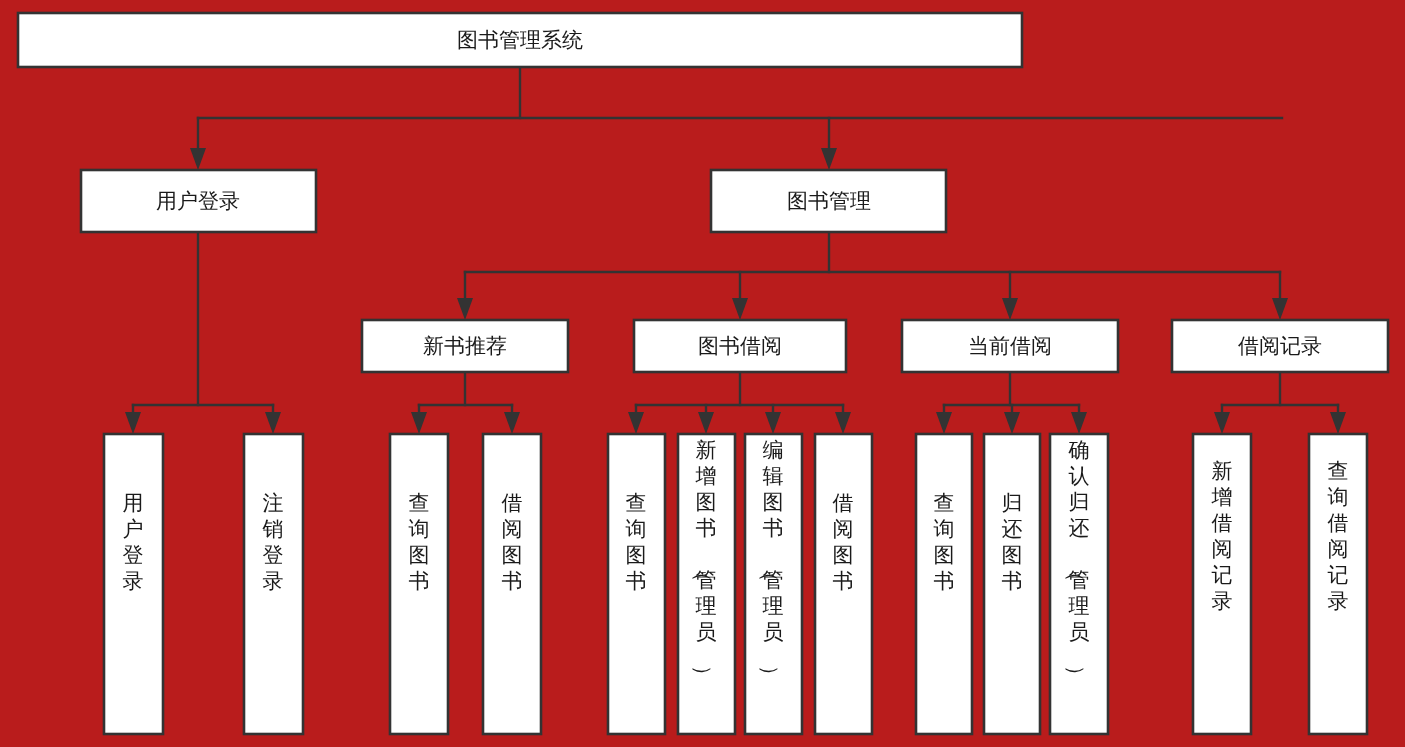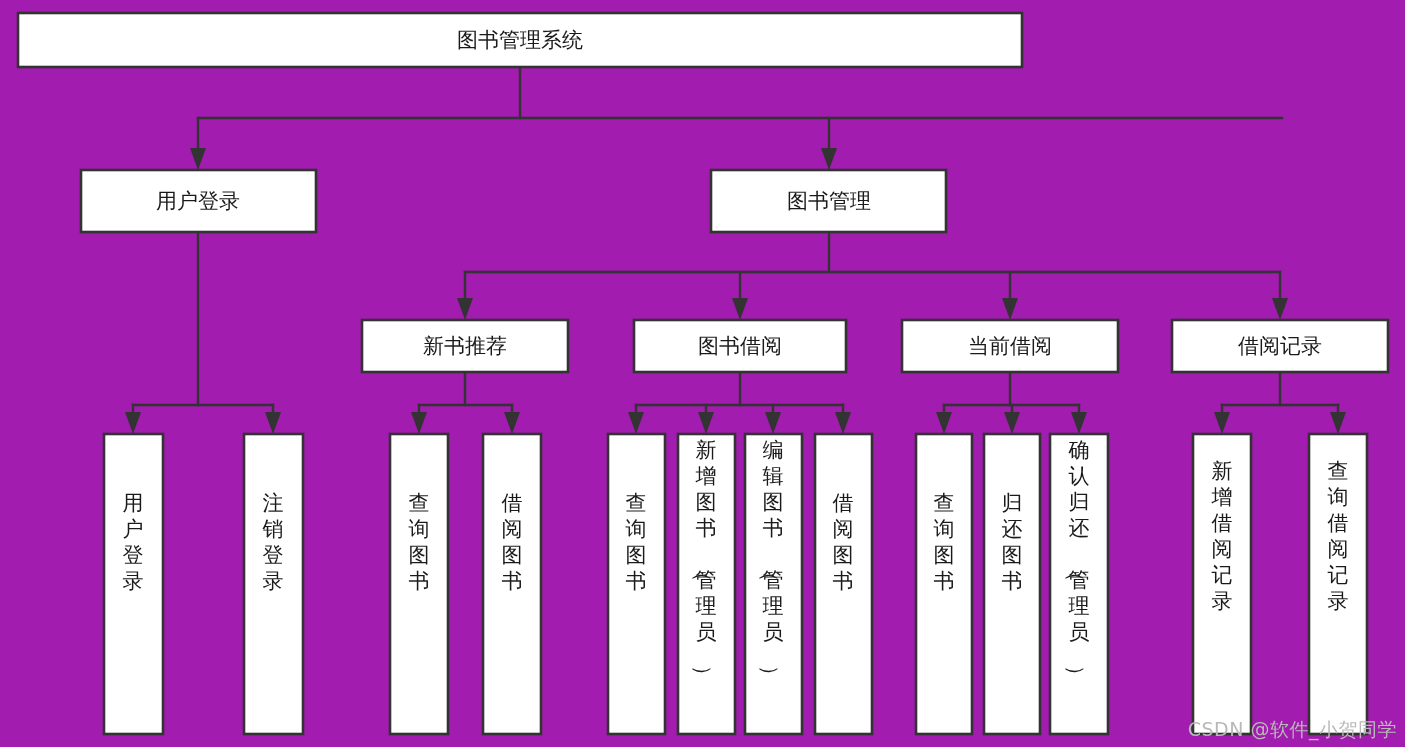--- a/index.html
+++ b/index.html
@@ -7,21 +7,21 @@
     padding: 0;
     background: #ffffff;
   }
   body {
     font-family: "DejaVu Sans", "Liberation Sans", sans-serif;
   }
   #diagram-root {
     position: relative;
     width: 1405px;
     height: 747px;
-    background: #a21caf;
+    background: #b91c1c;
     overflow: hidden;
   }
   svg.flow {
     position: absolute;
     left: 0;
     top: 0;
     width: 1405px;
     height: 747px;
   }
   .node-box {
@@ -238,15 +238,14 @@
       <text class="node-label-v" x="1222" y="478"><tspan x="1222" dy="0">新</tspan><tspan x="1222" dy="26">增</tspan><tspan x="1222" dy="26">借</tspan><tspan x="1222" dy="26">阅</tspan><tspan x="1222" dy="26">记</tspan><tspan x="1222" dy="26">录</tspan></text>
     </g>
 
     <g>
       <rect class="node-box" x="1309" y="434" width="58" height="300"></rect>
       <text class="node-label-v" x="1338" y="478"><tspan x="1338" dy="0">查</tspan><tspan x="1338" dy="26">询</tspan><tspan x="1338" dy="26">借</tspan><tspan x="1338" dy="26">阅</tspan><tspan x="1338" dy="26">记</tspan><tspan x="1338" dy="26">录</tspan></text>
     </g>
 
   </svg>
 
-  <div class="watermark">CSDN @软件_小贺同学</div>
 
 </div>
 
 </body></html>

